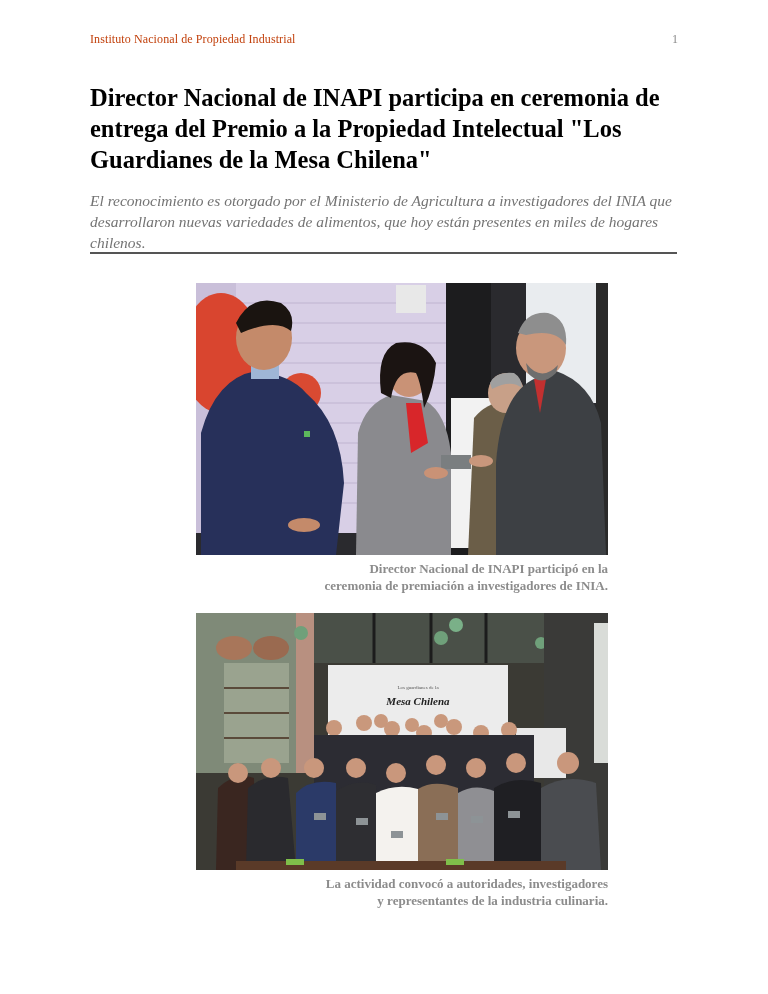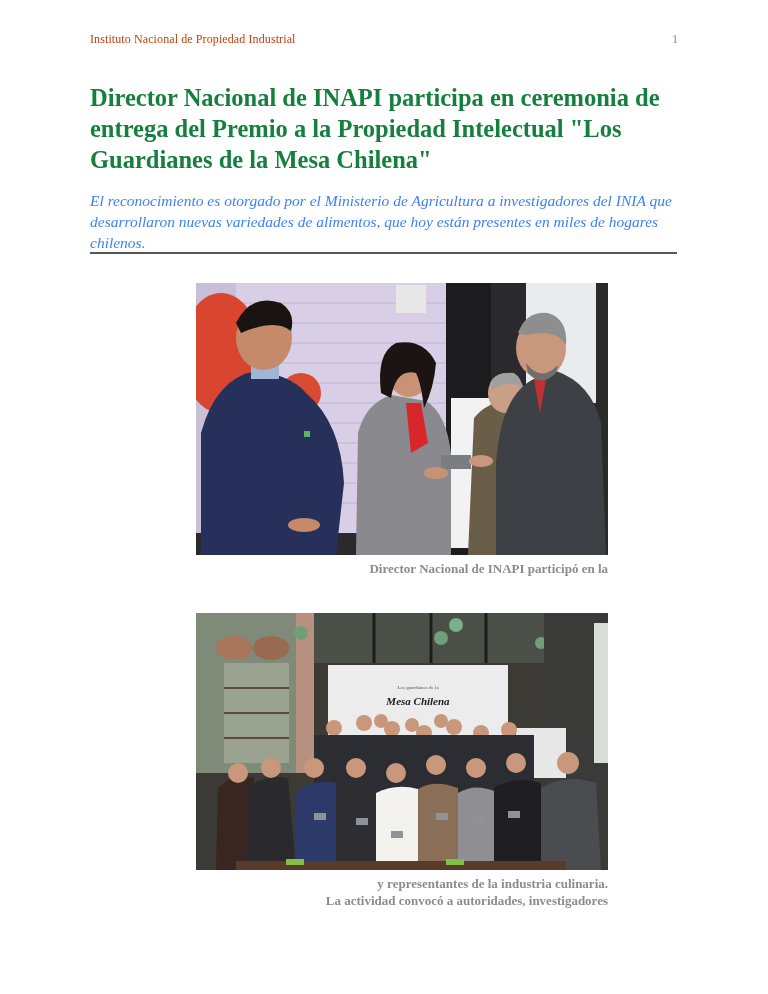--- a/index.html
+++ b/index.html
@@ -32,32 +32,32 @@
     }
     .headline {
       position: absolute;
       top: 82px;
       left: 90px;
       width: 600px;
       margin: 0;
       font-size: 24.5px;
       line-height: 31px;
       font-weight: bold;
-      color: #15803d;
+      color: #000000;
     }
     .lede {
       position: absolute;
       top: 190px;
       left: 90px;
       width: 600px;
       margin: 0;
       font-size: 15.5px;
       line-height: 21px;
       font-style: italic;
-      color: #3b82f6;
+      color: #737373;
     }
     .rule {
       position: absolute;
       top: 252px;
       left: 90px;
       width: 587px;
       height: 2px;
       background: #555555;
     }
     .photo {
@@ -152,20 +152,21 @@
 
     <rect x="245" y="172" width="30" height="14" fill="#7a7e80"></rect>
     <ellipse cx="240" cy="190" rx="12" ry="6" fill="#c99276"></ellipse>
     <ellipse cx="285" cy="178" rx="12" ry="6" fill="#c9977c"></ellipse>
 
     <ellipse cx="108" cy="242" rx="16" ry="7" fill="#c48a6a"></ellipse>
   </svg>
 </div>
 <p class="caption caption-1">
   <span>Director Nacional de INAPI participó en la</span>
+  <span>ceremonia de premiación a investigadores de INIA.</span>
 </p>
 
 <div class="photo photo-2">
   <svg viewBox="0 0 412 257" preserveAspectRatio="none">
     <rect x="0" y="0" width="412" height="257" fill="#3b3a34"></rect>
 
     <rect x="0" y="0" width="115" height="160" fill="#7f8a78"></rect>
     <rect x="28" y="50" width="65" height="100" fill="#9aa38f"></rect>
     <g stroke="#5a4a3a" stroke-width="2">
       <line x1="28" y1="75" x2="93" y2="75"></line>
@@ -243,15 +244,15 @@
       <rect x="275" y="203" width="12" height="7"></rect>
         <rect x="312" y="198" width="12" height="7"></rect>
     </g>
 
     <rect x="40" y="248" width="330" height="9" fill="#5a3a28"></rect>
     <rect x="90" y="246" width="18" height="6" fill="#7fbf4a"></rect>
     <rect x="250" y="246" width="18" height="6" fill="#7fbf4a"></rect>
   </svg>
 </div>
 <p class="caption caption-2">
+  <span>La actividad convocó a autoridades, investigadores</span>
   <span>y representantes de la industria culinaria.</span>
-  <span>La actividad convocó a autoridades, investigadores</span>
 </p>
 
 </body></html>

